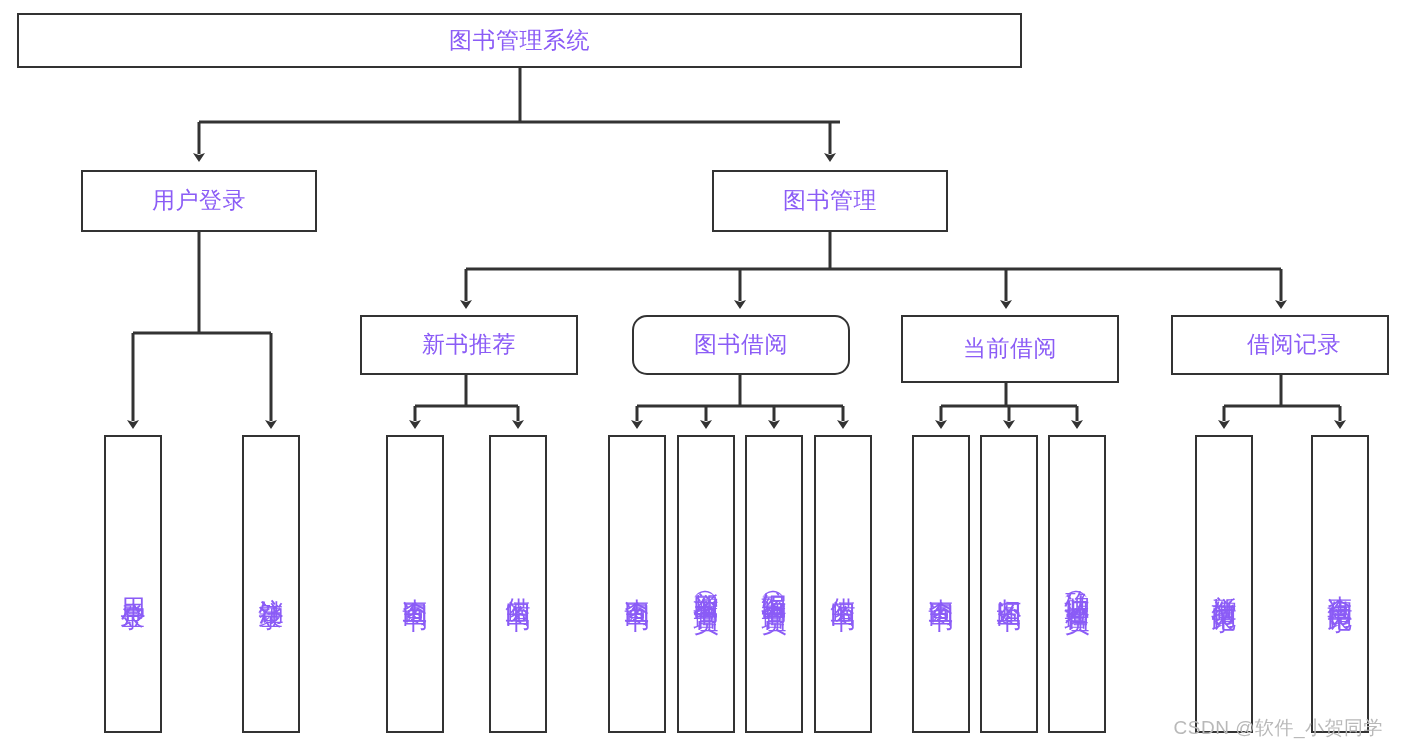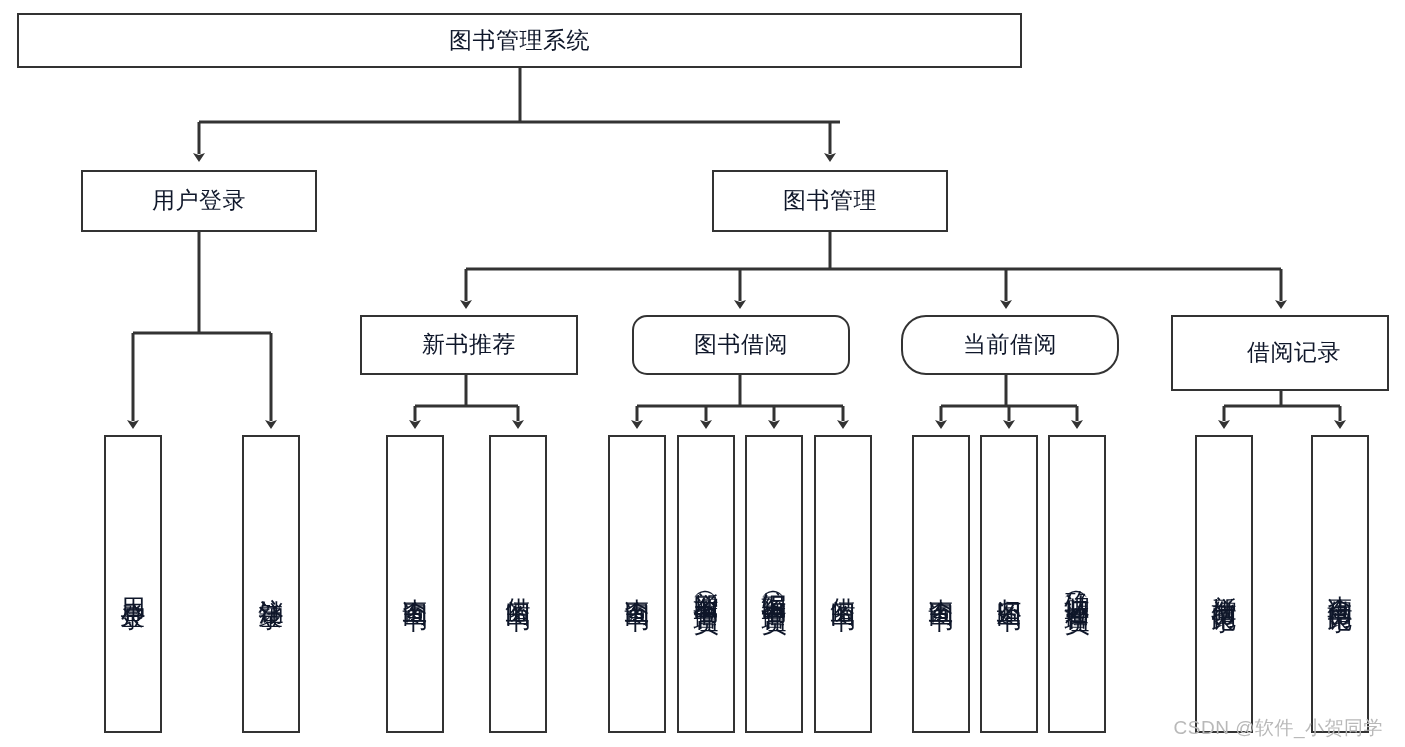--- a/index.html
+++ b/index.html
@@ -27,21 +27,21 @@
     pointer-events: none;
   }
   .node {
     position: absolute;
     box-sizing: border-box;
     background: #ffffff;
     border: 2px solid #333333;
     display: flex;
     align-items: center;
     justify-content: center;
-    color: #0f172a;
+    color: #8b5cf6;
   }
   .node .label {
     display: block;
     text-align: center;
     line-height: 1.18;
     white-space: nowrap;
   }
   .node.horiz .label {
     font-size: 23px;
     letter-spacing: 0.5px;
@@ -134,24 +134,24 @@
   <div class="node horiz" style="left:712px; top:170px; width:236px; height:62px;">
     <span class="label">图书管理</span>
   </div>
 
   <div class="node horiz" style="left:360px; top:315px; width:218px; height:60px;">
     <span class="label">新书推荐</span>
   </div>
   <div class="node horiz" style="left:632px; top:315px; width:218px; height:60px;border-radius:15px;">
     <span class="label">图书借阅</span>
   </div>
-  <div class="node horiz" style="left:901px; top:315px; width:218px; height:60px;border-radius:25px;">
+  <div class="node horiz" style="left:901px; top:315px; width:218px; height:68px;">
     <span class="label">当前借阅</span>
   </div>
-  <div class="node horiz" style="left:1171px; top:315px; width:218px; height:76px;padding-left:28px;">
+  <div class="node horiz" style="left:1171px; top:315px; width:218px; height:60px;padding-left:28px;">
     <span class="label">借阅记录</span>
   </div>
 
   <div class="node vert" style="left:104px; top:435px; width:58px; height:298px;">
     <span class="label">用户登录</span>
   </div>
   <div class="node vert" style="left:242px; top:435px; width:58px; height:298px;">
     <span class="label">注销登录</span>
   </div>
 

